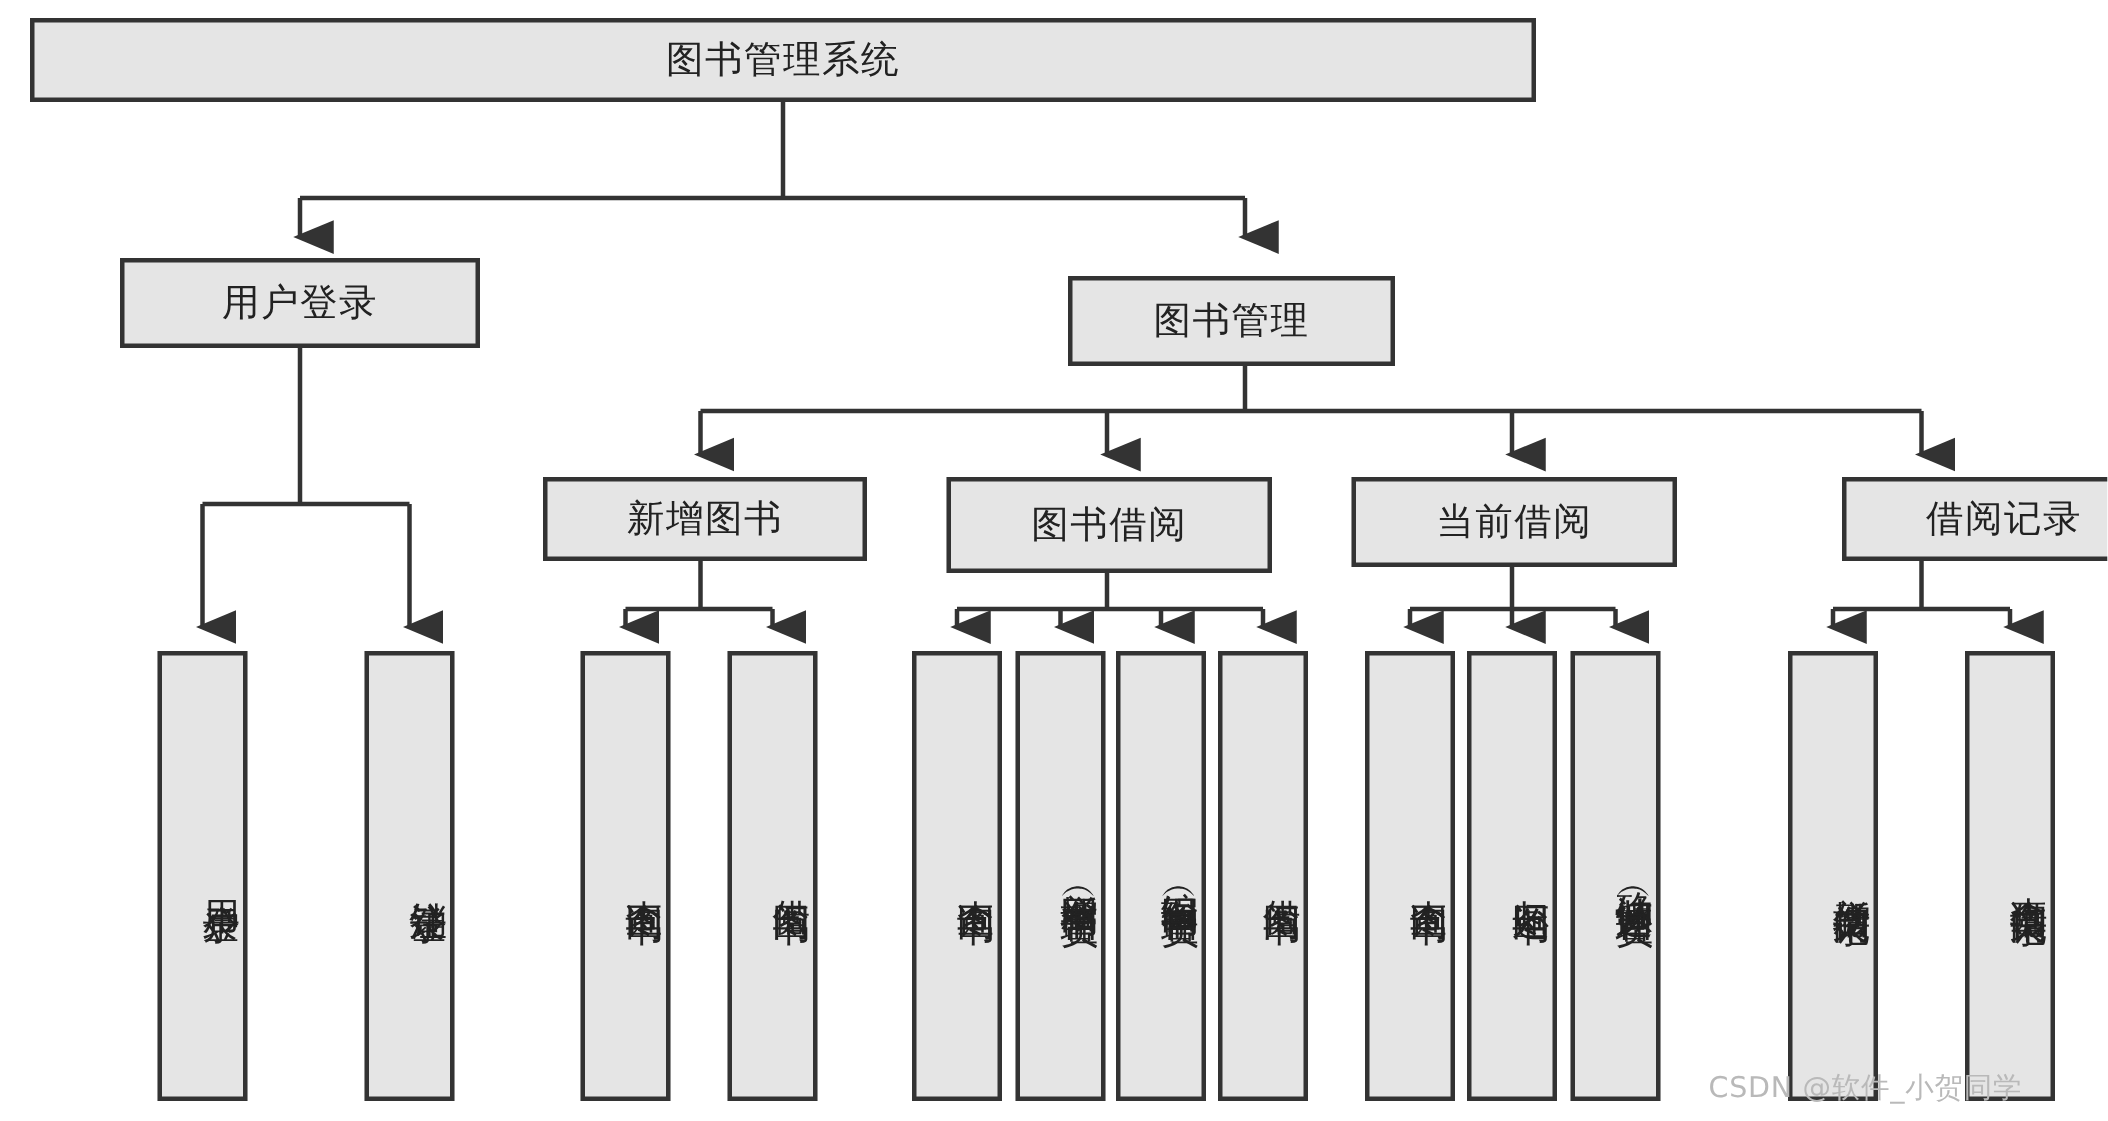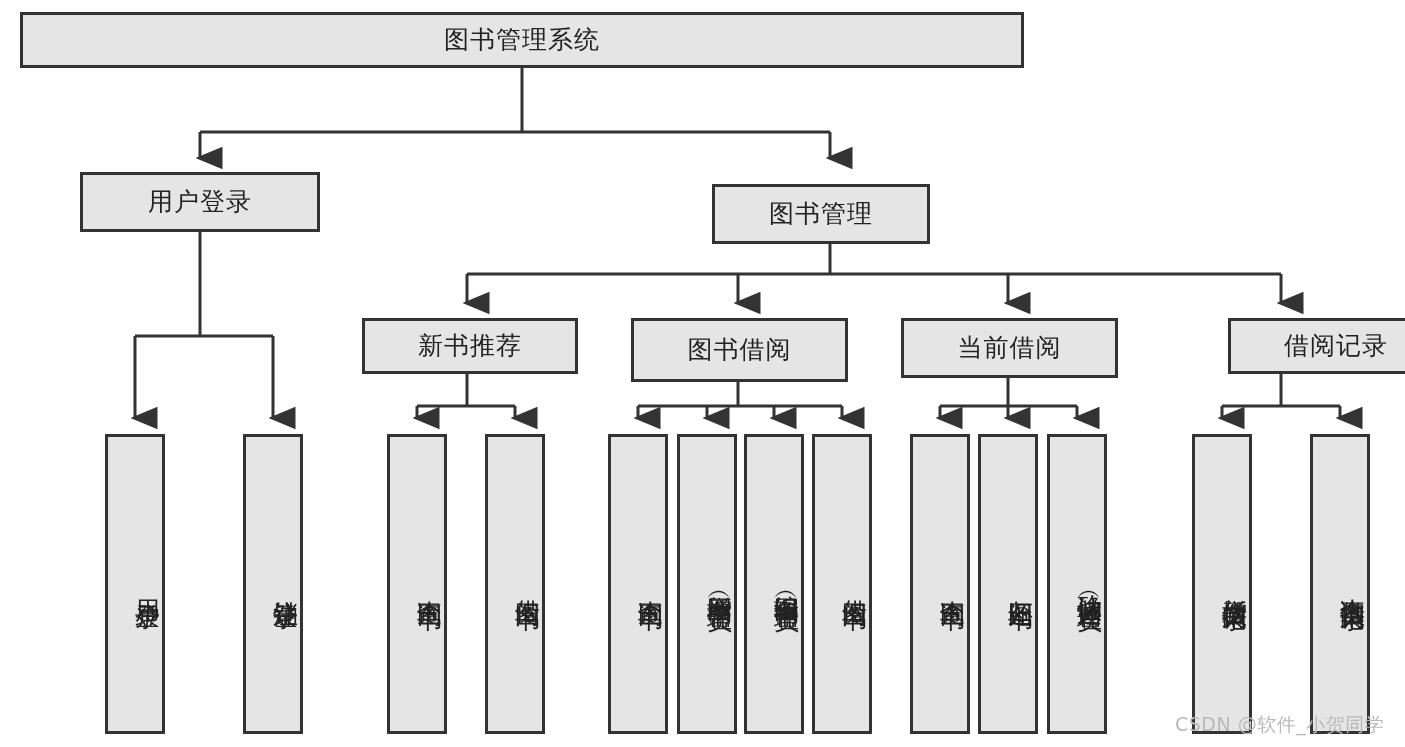--- a/index.html
+++ b/index.html
@@ -53,21 +53,21 @@
     justify-content: center;
   }
   .node.vert .vlabel {
     writing-mode: vertical-rl;
     text-orientation: upright;
     display: block;
     white-space: nowrap;
   }
   .watermark {
     position: absolute;
-    left: 1175px;
+    left: 1139px;
     top: 712px;
     font-size: 19px;
     color: #b9b9b9;
     white-space: nowrap;
     letter-spacing: 0.5px;
   }
 </style>
 </head>
 <body>
 
@@ -130,21 +130,21 @@
 
   <div class="node horiz" style="left:80px; top:172px; width:240px; height:60px;">
     <span class="hlabel">用户登录</span>
   </div>
 
   <div class="node horiz" style="left:712px; top:172px; width:218px; height:60px;margin-top:12px;">
     <span class="hlabel">图书管理</span>
   </div>
 
   <div class="node horiz" style="left:362px; top:318px; width:216px; height:56px;">
-    <span class="hlabel">新书推荐</span>
+    <span class="hlabel">新增图书</span>
   </div>
 
   <div class="node horiz" style="left:631px; top:318px; width:217px; height:64px;">
     <span class="hlabel">图书借阅</span>
   </div>
 
   <div class="node horiz" style="left:901px; top:318px; width:217px; height:60px;">
     <span class="hlabel">当前借阅</span>
   </div>
 

